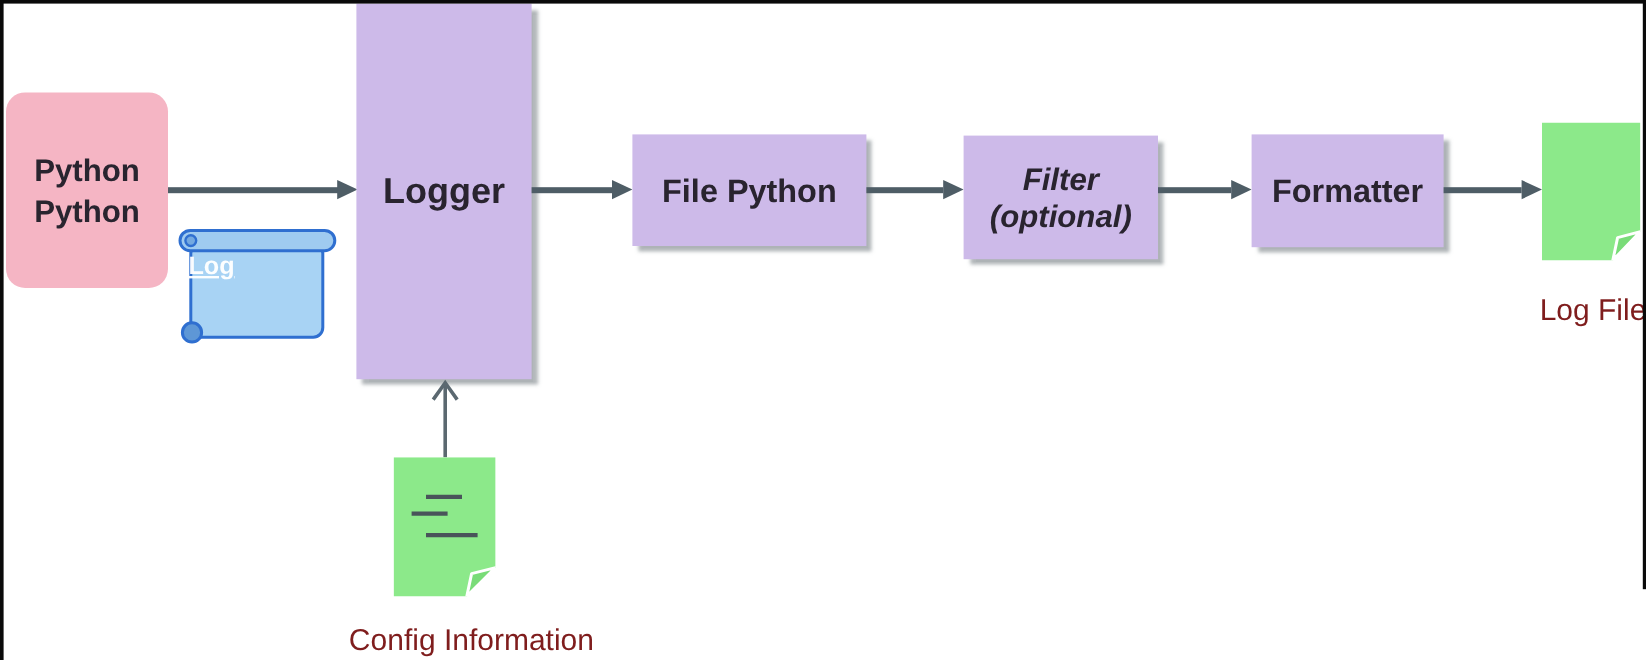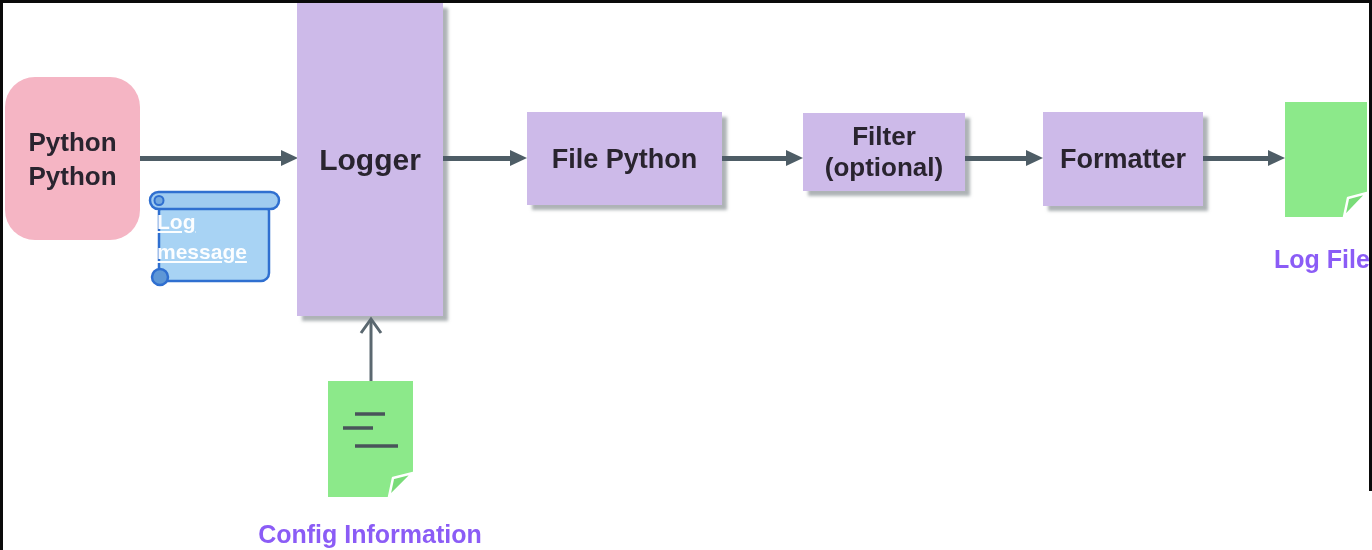--- a/index.html
+++ b/index.html
@@ -25,68 +25,67 @@
   .txt-filter { font-size:26px; line-height:31px; }
 
   
   .shaft { position:absolute; height:5px; background:#4e5d66; }
   .head  { position:absolute; width:0; height:0;
            border-top:8px solid transparent; border-bottom:8px solid transparent;
            border-left:17px solid #4e5d66; }
 
   .icon-wrap { position:absolute; }
 
-  .caption { position:absolute; font-weight:bold; color:#8b5cf6; text-align:center;
+  .caption { position:absolute; font-weight:normal; color:#7f1d1d; text-align:right;
              font-size:25px; line-height:28px; }
 
   .scroll-text { position:absolute; left:157px; top:207px; width:116px; text-align:left;
                  font-weight:bold; font-size:21px; line-height:30px;
                  color:rgba(255,255,255,.96);text-decoration:underline; }
 </style>
 </head>
 <body>
 
 <div class="stage">
 
-  <div class="node pink txt-26" style="left:5px; top:77px; width:135px; height:163px;">
+  <div class="node pink txt-26" style="left:5px; top:77px; width:135px; height:163px;border-radius:16px;">
     <div>Python</div>
     <div>Python</div>
   </div>
 
   <div class="shaft" style="left:140px; top:156px; width:142px;"></div>
   <div class="head" style="left:281px; top:150px;"></div>
 
   <div class="icon-wrap" style="left:147px; top:189px; width:136px; height:100px;">
     <svg width="136" height="100" viewBox="0 0 136 100">
       <rect x="12" y="14" width="110" height="78" rx="8" fill="#a8d3f4" stroke="#2f6fd0" stroke-width="2.5"></rect>
       <rect x="3" y="3" width="129" height="17" rx="8.5" fill="#9fcbf0" stroke="#2f6fd0" stroke-width="2.5"></rect>
       <circle cx="12" cy="11.5" r="4.5" fill="#74a9e0" stroke="#2f6fd0" stroke-width="2"></circle>
       <circle cx="13" cy="88" r="8" fill="#5e97d6" stroke="#2f6fd0" stroke-width="2.5"></circle>
     </svg>
   </div>
   <div class="scroll-text">
     <div>Log</div>
-    <div>message</div>
   </div>
 
   <div class="node purple txt-30" style="left:297px; top:3px; width:146px; height:313px;">
     <div>Logger</div>
   </div>
 
   <div class="shaft" style="left:443px; top:156px; width:68px;"></div>
   <div class="head" style="left:510px; top:150px;"></div>
 
   <div class="node purple txt-27" style="left:527px; top:112px; width:195px; height:93px;">
     <div>File Python</div>
   </div>
 
   <div class="shaft" style="left:722px; top:156px; width:64px;"></div>
   <div class="head" style="left:786px; top:150px;"></div>
 
-  <div class="node purple txt-filter" style="left:803px; top:113px; width:162px; height:78px;">
+  <div class="node purple txt-filter" style="left:803px; top:113px; width:162px; height:103px;font-style:italic;">
     <div>Filter</div>
     <div>(optional)</div>
   </div>
 
   <div class="shaft" style="left:965px; top:156px; width:61px;"></div>
   <div class="head" style="left:1026px; top:150px;"></div>
 
   <div class="node purple txt-27" style="left:1043px; top:112px; width:160px; height:94px;">
     <div>Formatter</div>
   </div>

